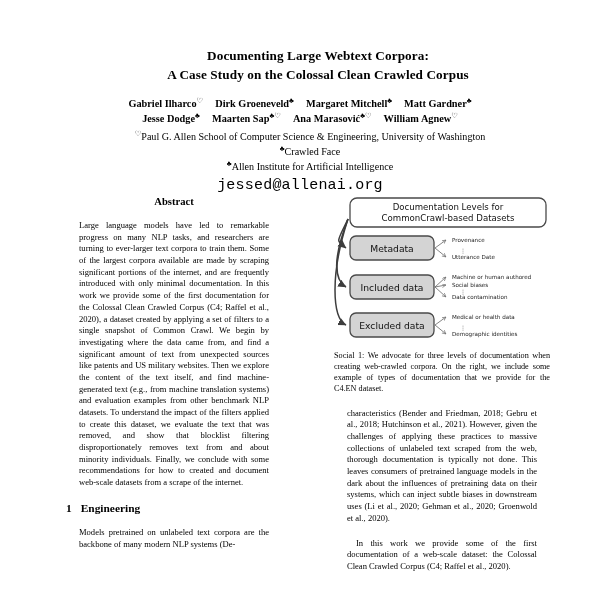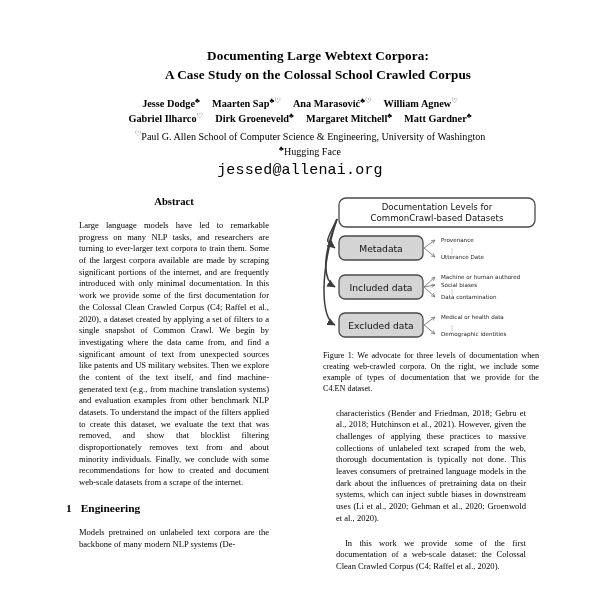--- a/index.html
+++ b/index.html
@@ -79,21 +79,21 @@
     height: 404px;
   }
   .col {
     position: absolute;
     top: 0;
     width: 216px;
     height: 404px;
     overflow: hidden;
   }
   .col-left  { left: 66px; }
-  .col-right { left: 323px; }
+  .col-right { left: 334px; }
 
   .abstract-head {
     text-align: center;
     font-size: 10.6px;
     font-weight: bold;
     margin-bottom: 8px;
   }
   p.body {
     margin: 13px;
     font-size: 8.55px;
@@ -132,32 +132,33 @@
   .after-fig { margin-top: 11px; }
 </style>
 </head>
 <body>
 
 <div class="page">
 
   <div class="title-block">
     <div class="paper-title">
       <span class="line">Documenting Large Webtext Corpora:</span>
-      <span class="line">A Case Study on the Colossal School Crawled Corpus</span>
+      <span class="line">A Case Study on the Colossal Clean Crawled Corpus</span>
     </div>
   </div>
 
   <div class="authors">
+    <span class="arow" id="arow2"><span class="author">Gabriel Ilharco<sup class="mark">♡</sup></span><span class="author">Dirk Groeneveld<sup class="mark">♣</sup></span><span class="author">Margaret Mitchell<sup class="mark">♣</sup></span><span class="author">Matt Gardner<sup class="mark">♣</sup></span></span>
     <span class="arow" id="arow1"><span class="author">Jesse Dodge<sup class="mark">♣</sup></span><span class="author">Maarten Sap<sup class="mark">♣♡</sup></span><span class="author">Ana Marasović<sup class="mark">♣♡</sup></span><span class="author">William Agnew<sup class="mark">♡</sup></span></span>
-    <span class="arow" id="arow2"><span class="author">Gabriel Ilharco<sup class="mark">♡</sup></span><span class="author">Dirk Groeneveld<sup class="mark">♣</sup></span><span class="author">Margaret Mitchell<sup class="mark">♣</sup></span><span class="author">Matt Gardner<sup class="mark">♣</sup></span></span>
   </div>
 
   <div class="affils" id="affils">
       <span class="aline"><sup class="mark">♡</sup><span>Paul G. Allen School of Computer Science &amp; Engineering, University of Washington</span></span>
-      <span class="aline"><sup class="mark">♣</sup><span>Hugging Face</span></span>
+      <span class="aline"><sup class="mark">♣</sup><span>Crawled Face</span></span>
+      <span class="aline"><sup class="mark">♣</sup><span>Allen Institute for Artificial Intelligence</span></span>
     </div>
   <div class="email">jessed@allenai.org</div>
 
   <div class="columns">
 
     <div class="col col-left">
       <div class="abstract-head">Abstract</div>
       <p class="body">Large language models have led to remarkable progress on many NLP tasks, and researchers are turning to ever-larger text corpora to train them. Some of the largest corpora available are made by scraping significant portions of the internet, and are frequently introduced with only minimal documentation. In this work we provide some of the first documentation for the Colossal Clean Crawled Corpus (C4; Raffel et al., 2020), a dataset created by applying a set of filters to a single snapshot of Common Crawl. We begin by investigating where the data came from, and find a significant amount of text from unexpected sources like patents and US military websites. Then we explore the content of the text itself, and find machine-generated text (e.g., from machine translation systems) and evaluation examples from other benchmark NLP datasets. To understand the impact of the filters applied to create this dataset, we evaluate the text that was removed, and show that blocklist filtering disproportionately removes text from and about minority individuals. Finally, we conclude with some recommendations for how to created and document web-scale datasets from a scrape of the internet.</p>
 
       <h2 class="section">
@@ -209,21 +210,21 @@
           <rect x="16" y="117" width="84" height="24" rx="6" ry="6" fill="#d4d4d4" stroke="#4a4a4a" stroke-width="1.3"></rect>
           <text x="58" y="133" text-anchor="middle" font-family="DejaVu Sans, sans-serif" font-size="9.2" fill="#111" id="lv2">Excluded data</text>
           <path d="M101,129 L112,121" fill="none" stroke="#6e6e6e" stroke-width="0.85" marker-end="url(#tick)"></path>
           <path d="M101,129 L112,138" fill="none" stroke="#6e6e6e" stroke-width="0.85" marker-end="url(#tick)"></path>
           <text x="118" y="123" font-family="DejaVu Sans, sans-serif" font-size="5.6" fill="#222" id="b2_0">Medical or health data</text>
           <text x="118" y="140" font-family="DejaVu Sans, sans-serif" font-size="5.6" fill="#222" id="b2_1">Demographic identities</text>
           <text x="126" y="133.5" font-family="DejaVu Sans, sans-serif" font-size="6" fill="#444">⋮</text>
         </svg>
 
         <div class="fig-caption">
-          <span class="lbl">Figure 1:</span>
+          <span class="lbl">Social 1:</span>
           <span>We advocate for three levels of documentation when creating web-crawled corpora. On the right, we include some example of types of documentation that we provide for the C4.EN dataset.</span>
         </div>
       </div>
 
       <p class="body after-fig">characteristics (Bender and Friedman, 2018; Gebru et al., 2018; Hutchinson et al., 2021). However, given the challenges of applying these practices to massive collections of unlabeled text scraped from the web, thorough documentation is typically not done. This leaves consumers of pretrained language models in the dark about the influences of pretraining data on their systems, which can inject subtle biases in downstream uses (Li et al., 2020; Gehman et al., 2020; Groenwold et al., 2020).</p>
       <p class="body indent">In this work we provide some of the first documentation of a web-scale dataset: the Colossal Clean Crawled Corpus (C4; Raffel et al., 2020).</p>
     </div>
 
   </div>
 </div>

